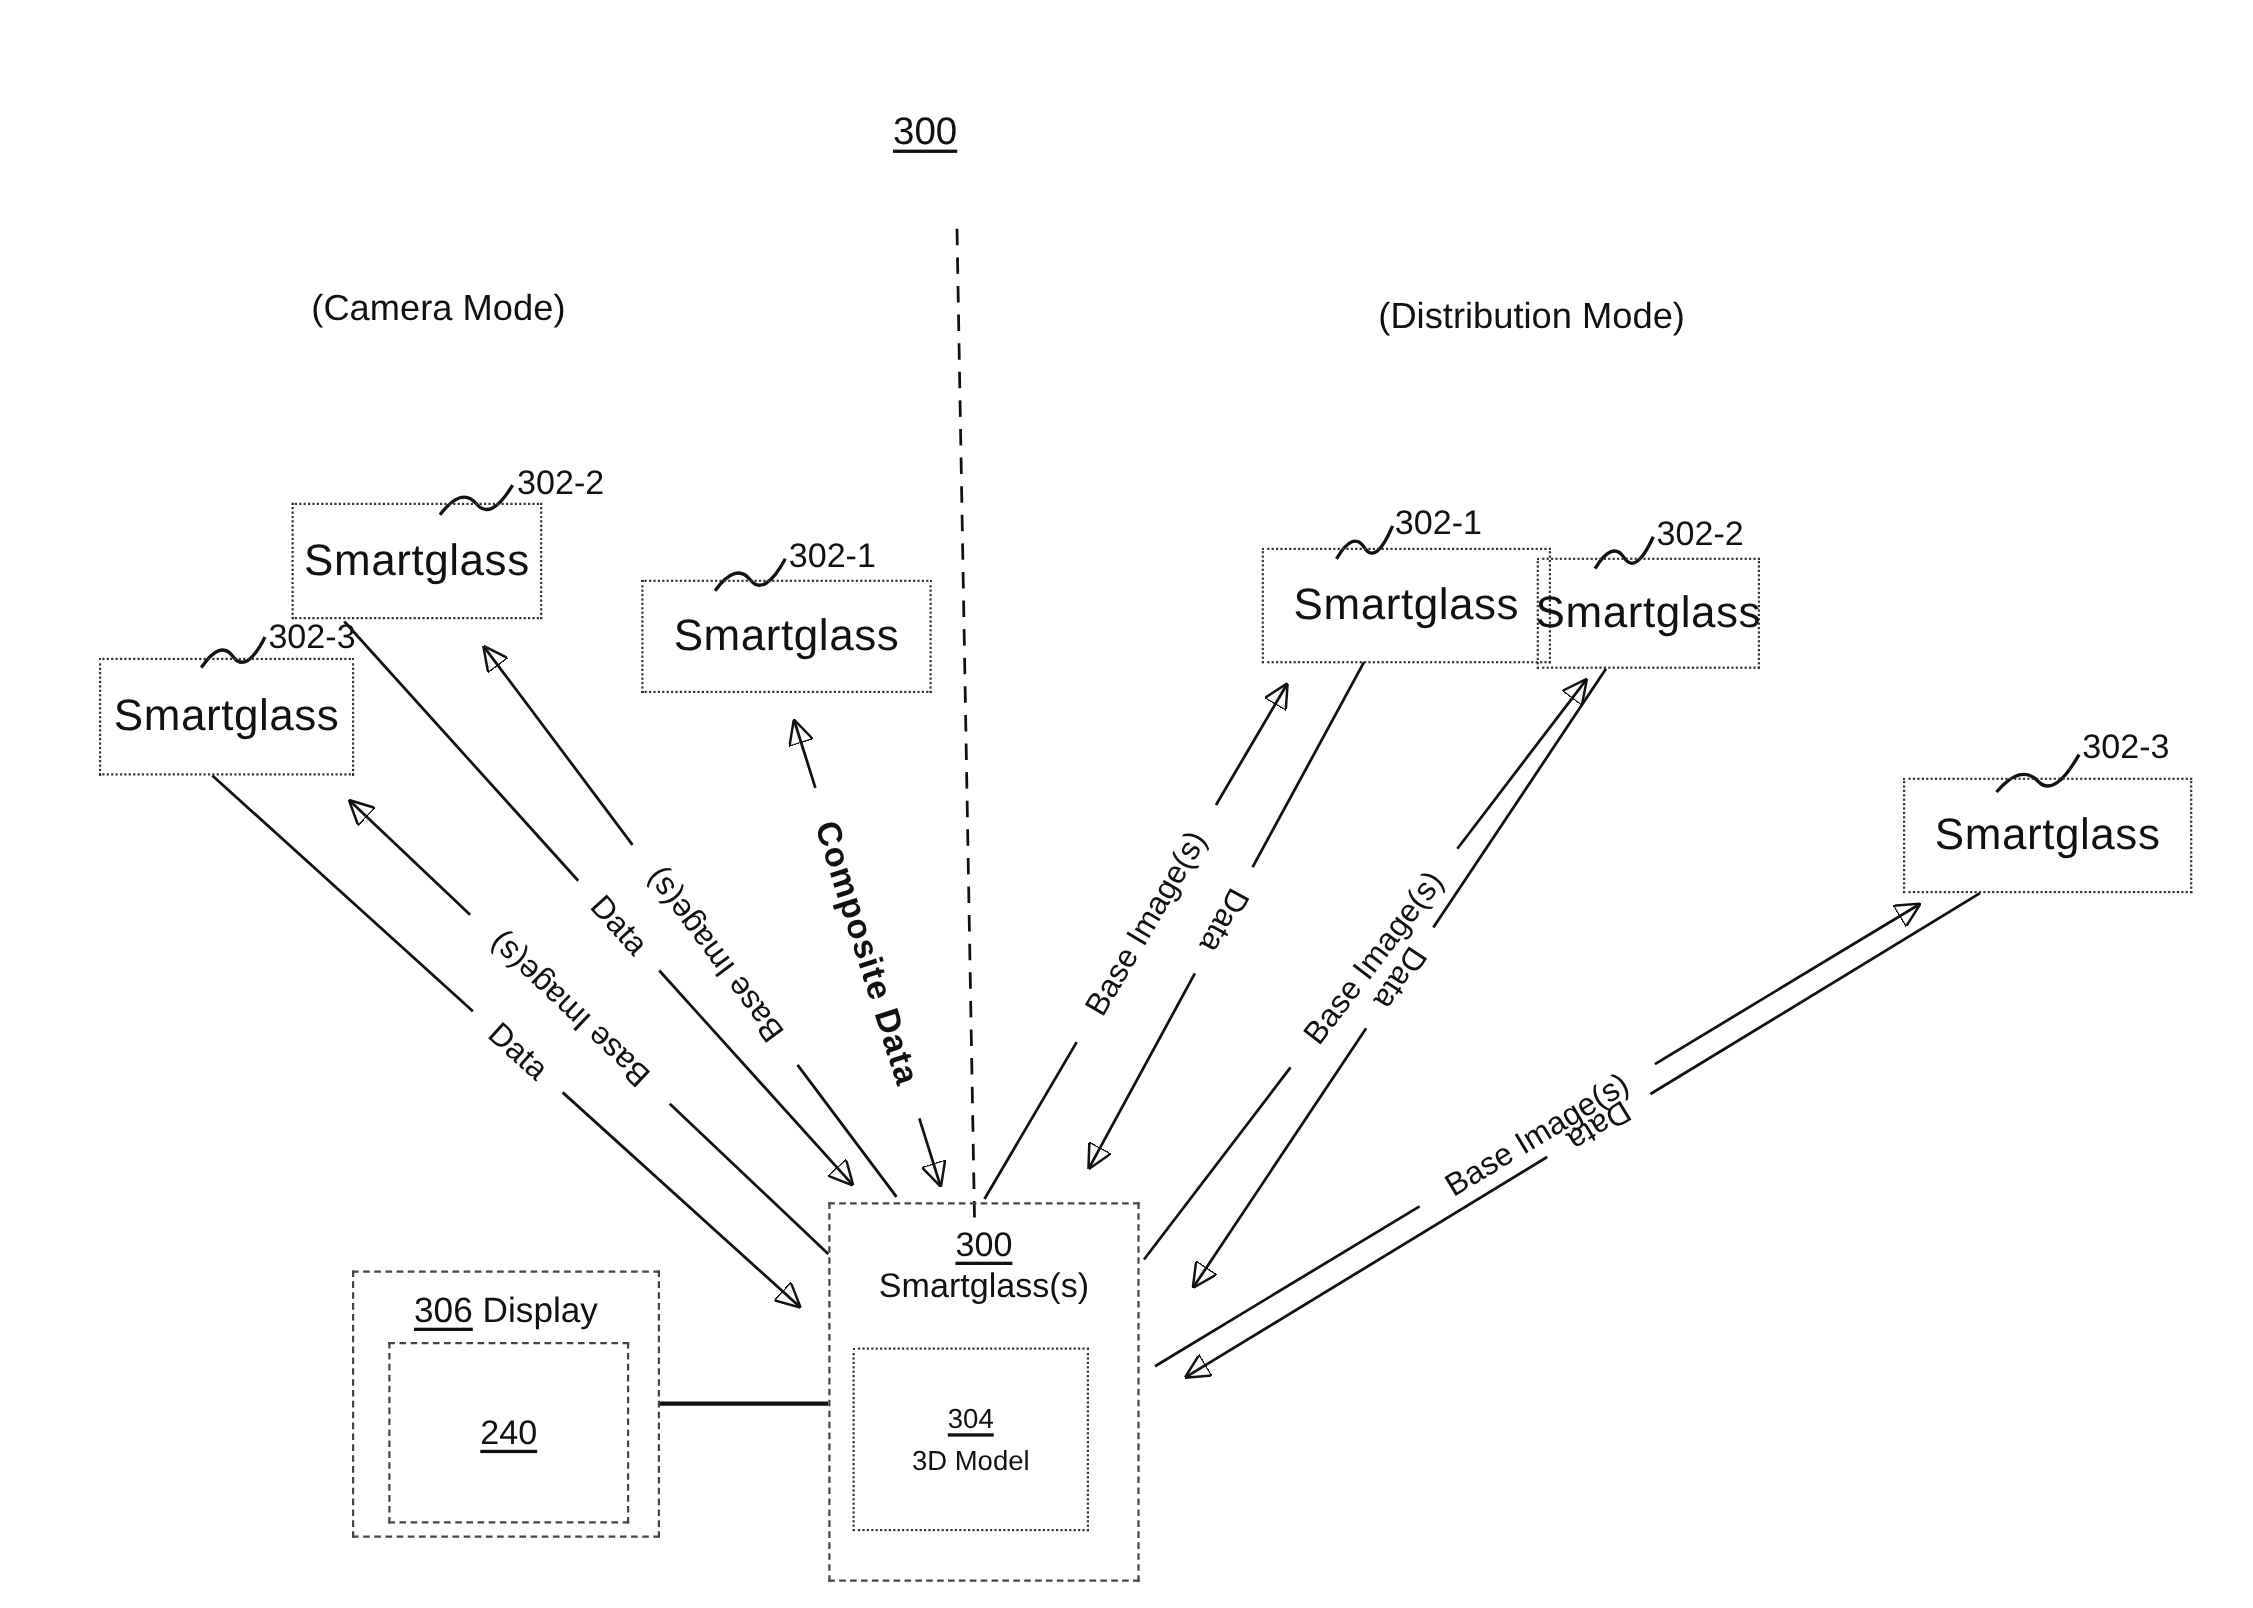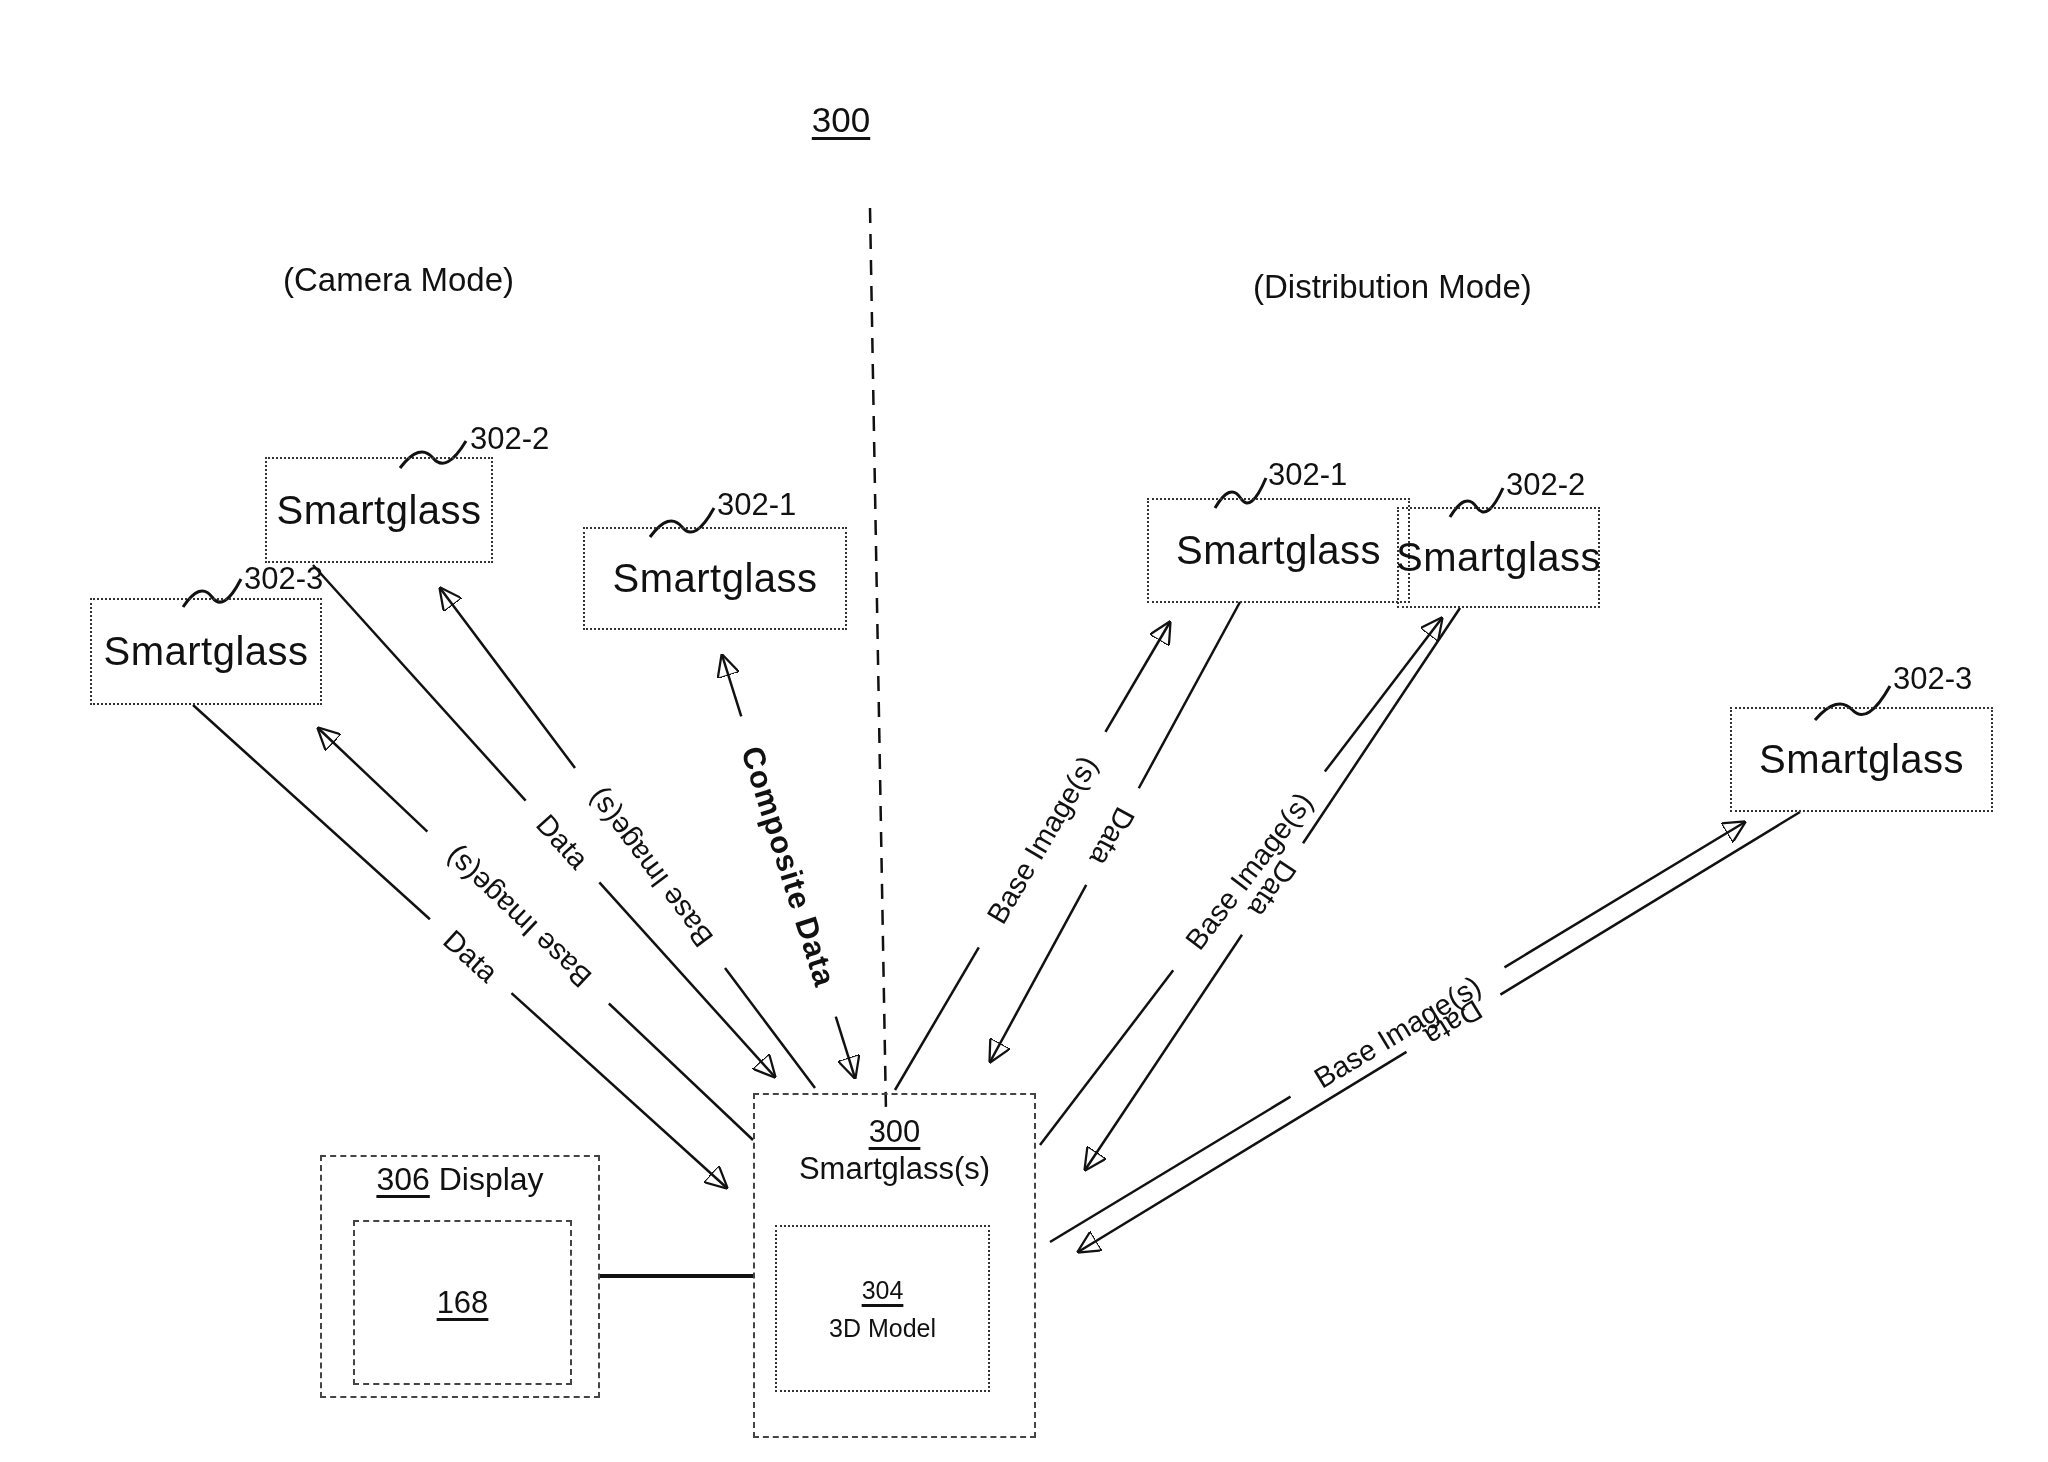--- a/index.html
+++ b/index.html
@@ -14,21 +14,21 @@
   #sg-cam-1{left:583px;top:527px;width:264px;height:103px;}
   #sg-dist-1{left:1147px;top:498px;width:263px;height:105px;}
   #sg-dist-2{left:1397px;top:507px;width:203px;height:101px;}
   #sg-dist-3{left:1730px;top:707px;width:263px;height:105px;}
   
   #workstation{left:753px;top:1093px;width:283px;height:345px;display:block;}
   #workstation .hd{margin-top:18px;font-size:31px;line-height:37px;}
   #model{left:775px;top:1225px;width:215px;height:167px;flex-direction:column;font-size:25px;line-height:38px;}
   
   #display{left:320px;top:1155px;width:280px;height:243px;display:block;}
-  #display .hd{margin-top:4px;font-size:32px;}
+  #display .hd{margin-top:16px;font-size:32px;}
   #composite{left:353px;top:1220px;width:219px;height:165px;flex-direction:column;font-size:31px;line-height:38px;padding:0 14px;}
   .u{text-decoration:underline;text-underline-offset:5px;text-decoration-thickness:2.5px;}
   
   .flabel{position:absolute;white-space:nowrap;}
   #fig-title{left:786px;top:100px;width:110px;text-align:center;font-size:35px;}
   #mode-camera{left:283px;top:261px;font-size:33px;}
   #mode-dist{left:1253px;top:268px;font-size:33px;}
   .ref{font-size:31px;}
   #ref-302-2-cam{left:470px;top:421px;}
   #ref-302-3-cam{left:244px;top:561px;}
@@ -135,14 +135,14 @@
   <span>3D Model</span>
 </div>
 
 <div class="node dashed" id="display">
   <div class="hd">
     <span class="u">306</span>
     <span>Display</span>
   </div>
 </div>
 <div class="node dashed" id="composite">
-  <span class="u">168</span>
+  <span class="u">240</span>
 </div>
 
 </body></html>

